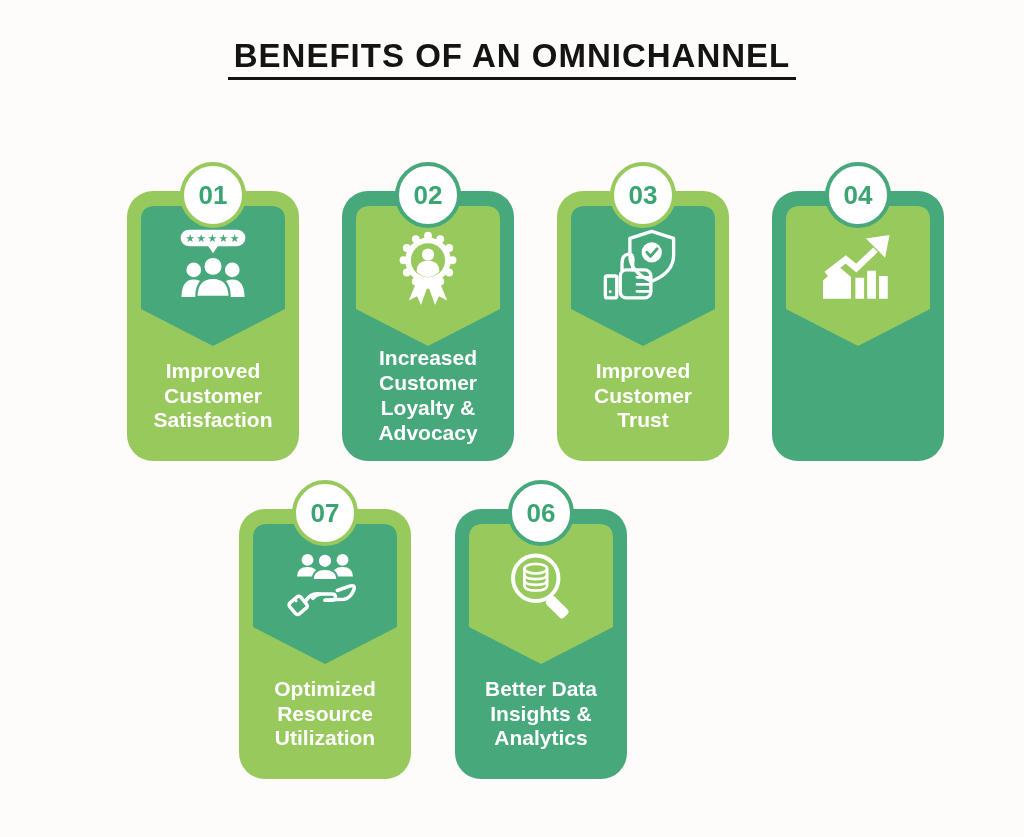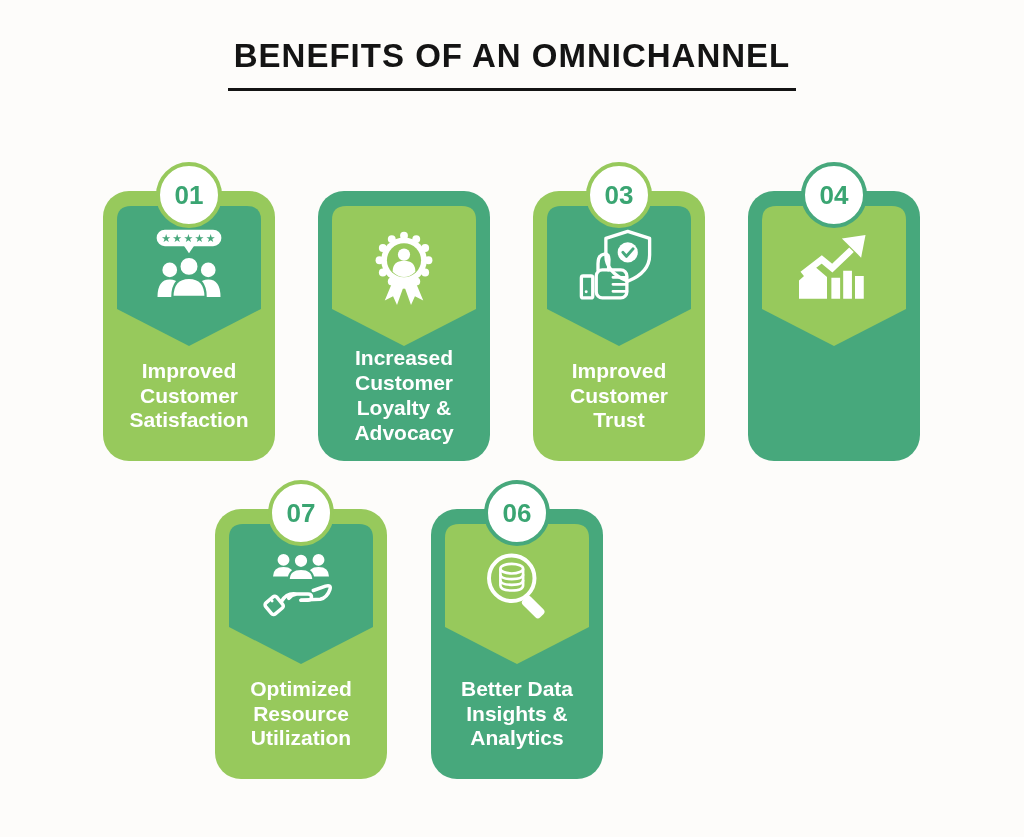--- a/index.html
+++ b/index.html
@@ -8,28 +8,28 @@
     background:#FDFCFA; overflow:hidden;
     font-family:"Liberation Sans", sans-serif;
     --lg:#97C95C; --tg:#47A87C; --num:#3AA572; --ink:#141414;
   }
 
   
   .title-wrap { position:absolute; top:38px; left:0; width:100%; text-align:center; z-index:5; }
   .title-line {
     display:inline-block; font-weight:bold; font-size:33px; line-height:1.12;
     letter-spacing:1px; color:var(--ink);
-    border-bottom:3px solid var(--ink); padding:0 6px 13px 6px;
+    border-bottom:3px solid var(--ink); padding:0 6px 2px 6px;
   }
 
   
   .card { position:absolute; width:172px; height:270px; border-radius:26px; }
   .card--light { --outer:var(--lg); --chev:var(--tg); }
   .card--teal  { --outer:var(--tg); --chev:var(--lg); }
-  .card { background:var(--outer); }
+  .card { background:var(--outer);margin-left:24px; }
 
   .badge {
     position:absolute; left:50%; top:-29px; transform:translateX(-50%);
     width:58px; height:58px; border-radius:50%;
     background:#ffffff; border:4px solid var(--outer);
     display:flex; align-items:center; justify-content:center;
     font-size:26px; font-weight:bold; color:var(--num); z-index:3;
   }
 
   .chev { position:absolute; left:14px; top:15px; width:144px; height:140px; z-index:1; }
@@ -84,20 +84,21 @@
         <circle cx="48" cy="45" r="11" fill="#fff" stroke="var(--chev)" stroke-width="2.6"></circle>
         <path d="M29,80 Q29,58 48,58 Q67,58 67,80 Z" fill="#fff" stroke="var(--chev)" stroke-width="2.6"></path>
       </svg>
     </div>
     <div class="label">Improved
 Customer
 Satisfaction</div>
   </div>
 
   <div class="card card--teal pos-2">
+    <div class="badge">02</div>
     <div class="chev">
       <svg viewBox="0 0 144 140">
           <path class="bg" d="M14,0 H130 Q144,0 144,14 V103 L72,140 L0,103 V14 Q0,0 14,0 Z"></path>
         </svg>
     </div>
     <div class="icon">
       <svg viewBox="0 0 96 96">
         <path d="M36,60 L26,84 L35.5,79 L40,89 L49,64 Z" fill="#fff"></path>
         <path d="M60,60 L70,84 L60.5,79 L56,89 L47,64 Z" fill="#fff"></path>
         <g fill="#fff">

